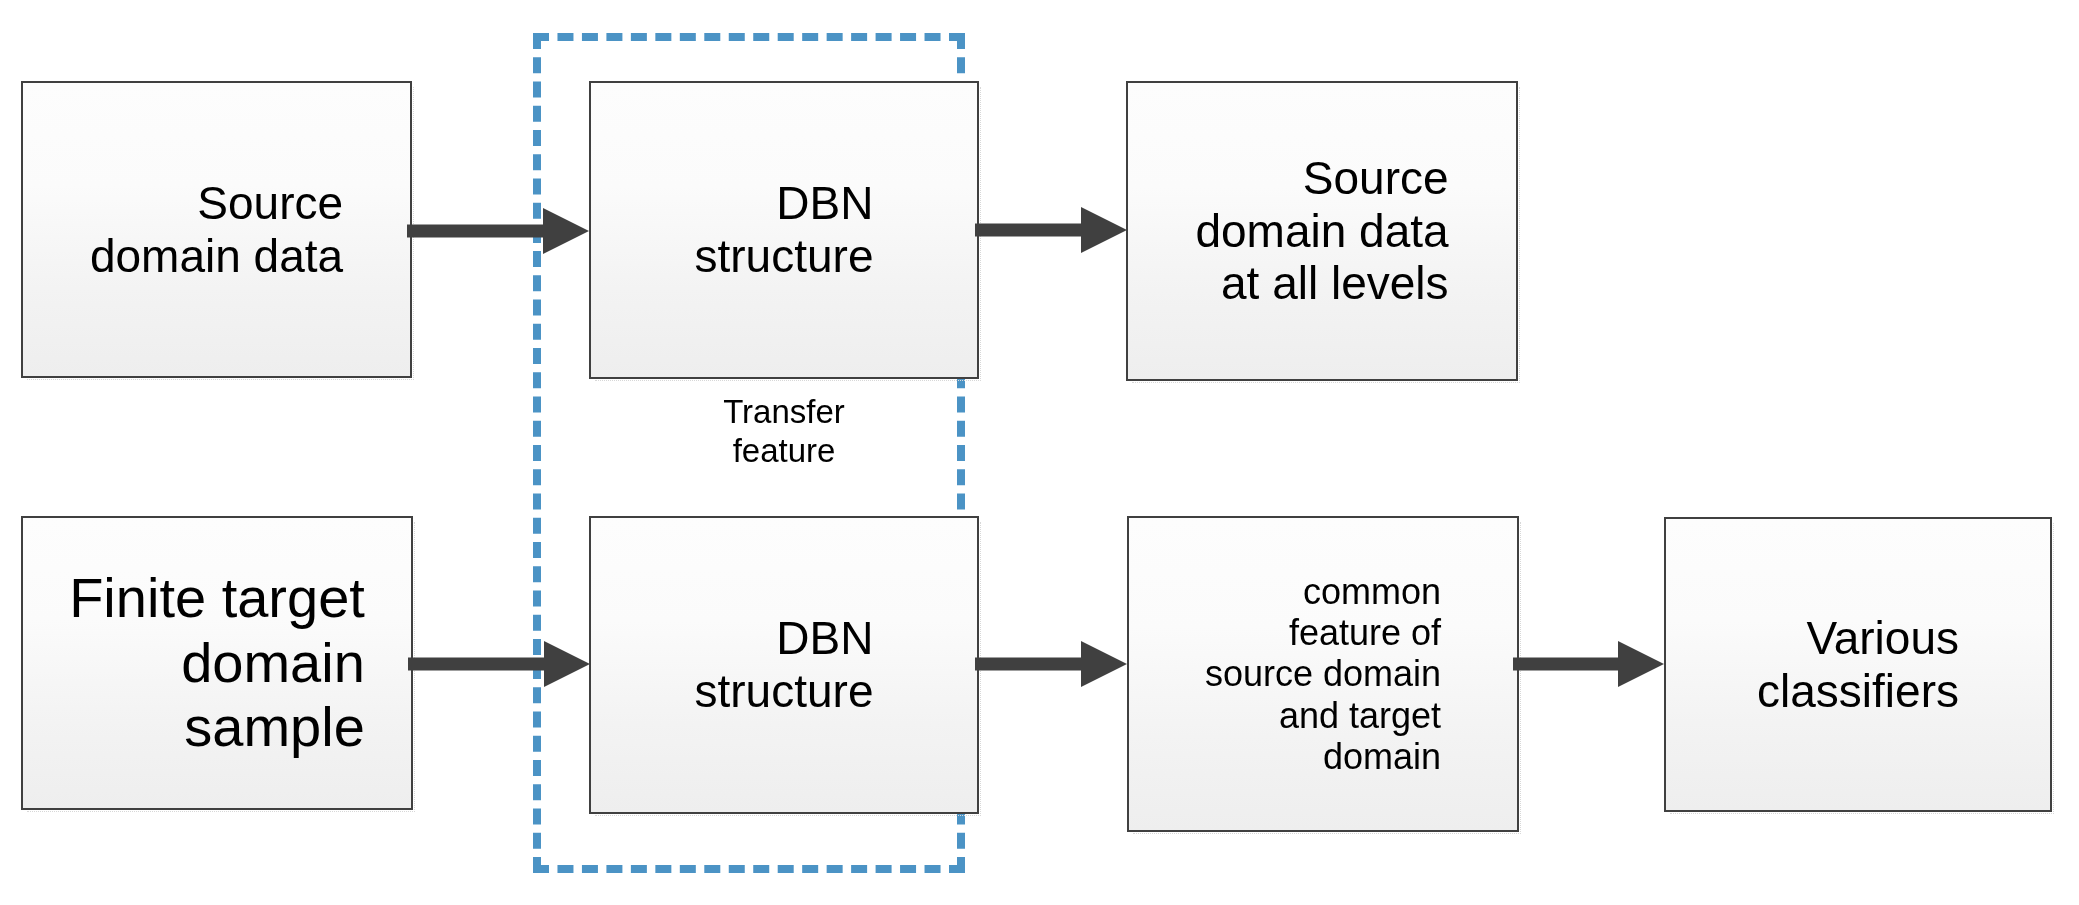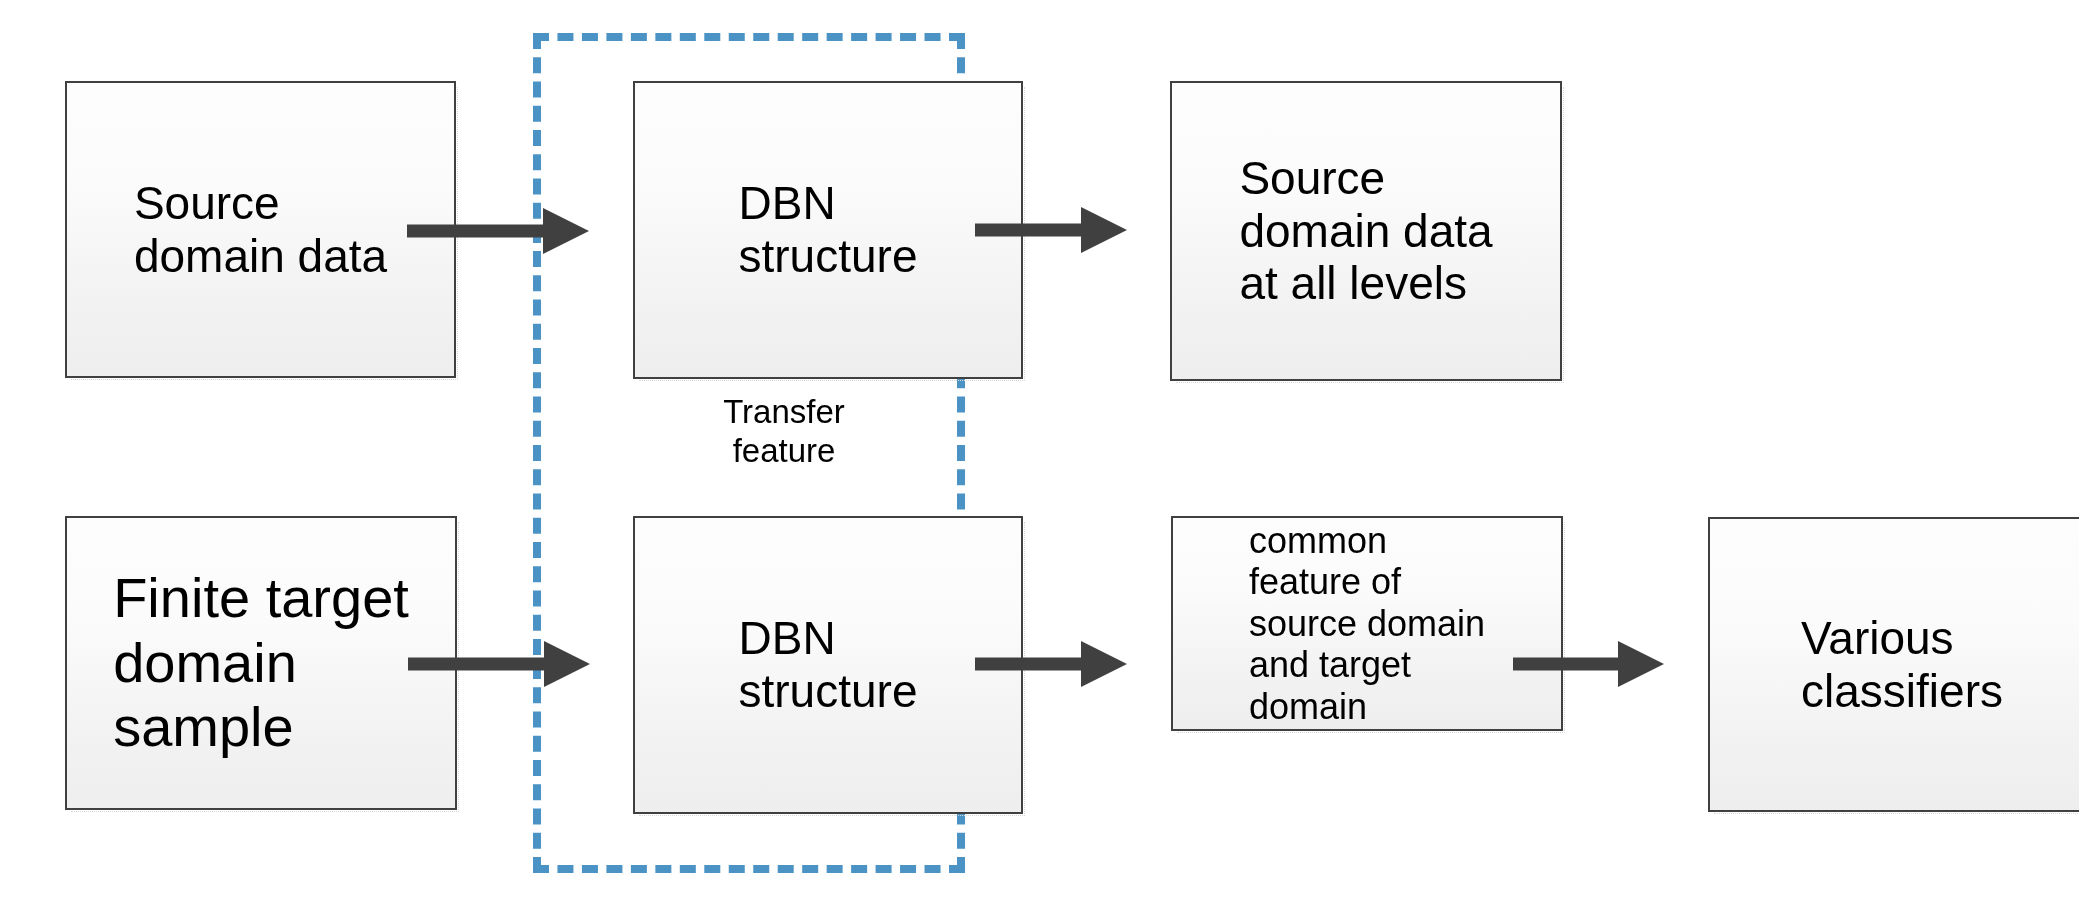--- a/index.html
+++ b/index.html
@@ -18,25 +18,24 @@
 
   
   .pbox {
     position: absolute;
     box-sizing: border-box;
     border: 2px solid #404040;
     background: linear-gradient(to bottom, #fdfdfd 0%, #fbfbfb 35%, #f3f3f3 70%, #eeeeee 100%);
     display: flex;
     align-items: center;
     justify-content: center;
-    text-align: left;
+    text-align: right;
     color: #000000;
     line-height: 1.15;
     z-index: 3;
-    margin-left: 44px;
   }
   
   .pbox::after {
     content: "";
     position: absolute;
     top: 4px;
     left: 4px;
     right: -4px;
     bottom: -4px;
     border-right: 1px dotted #d8d8d8;
@@ -92,21 +91,21 @@
       </div>
       <div class="pbox" style="left: 21px; top: 516px; width: 392px; height: 294px; font-size: 56px; border-color: rgb(64, 64, 64);">
         <span class="txt">Finite target
 domain
 sample</span>
       </div>
       <div class="pbox" style="left: 589px; top: 516px; width: 390px; height: 298px; font-size: 46px; border-color: rgb(64, 64, 64);">
         <span class="txt">DBN
 structure</span>
       </div>
-      <div class="pbox" style="left: 1127px; top: 516px; width: 392px; height: 215px; font-size: 36px; border-color: rgb(64, 64, 64);">
+      <div class="pbox" style="left: 1127px; top: 516px; width: 392px; height: 316px; font-size: 36px; border-color: rgb(64, 64, 64);">
         <span class="txt">common
 feature of
 source domain
 and  target
 domain</span>
       </div>
       <div class="pbox" style="left: 1664px; top: 517px; width: 388px; height: 295px; font-size: 46px; border-color: rgb(64, 64, 64);">
         <span class="txt">Various
 classifiers</span>
       </div>

